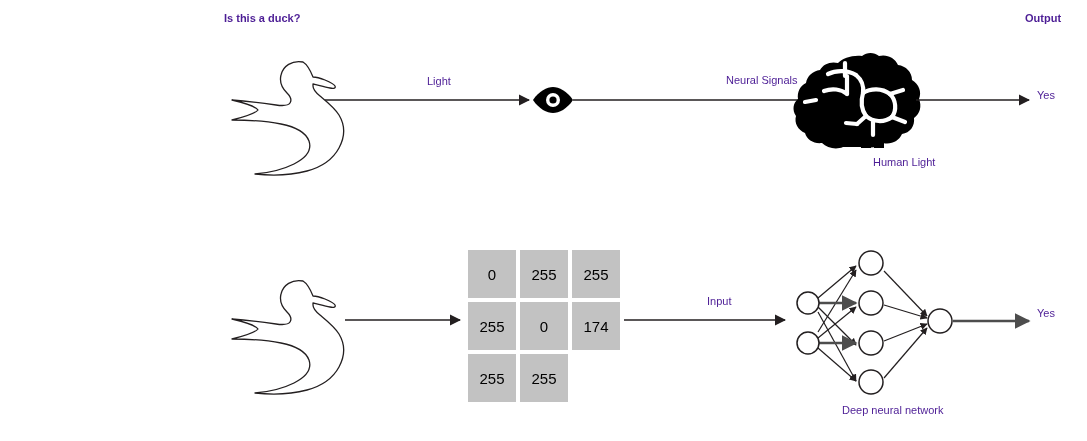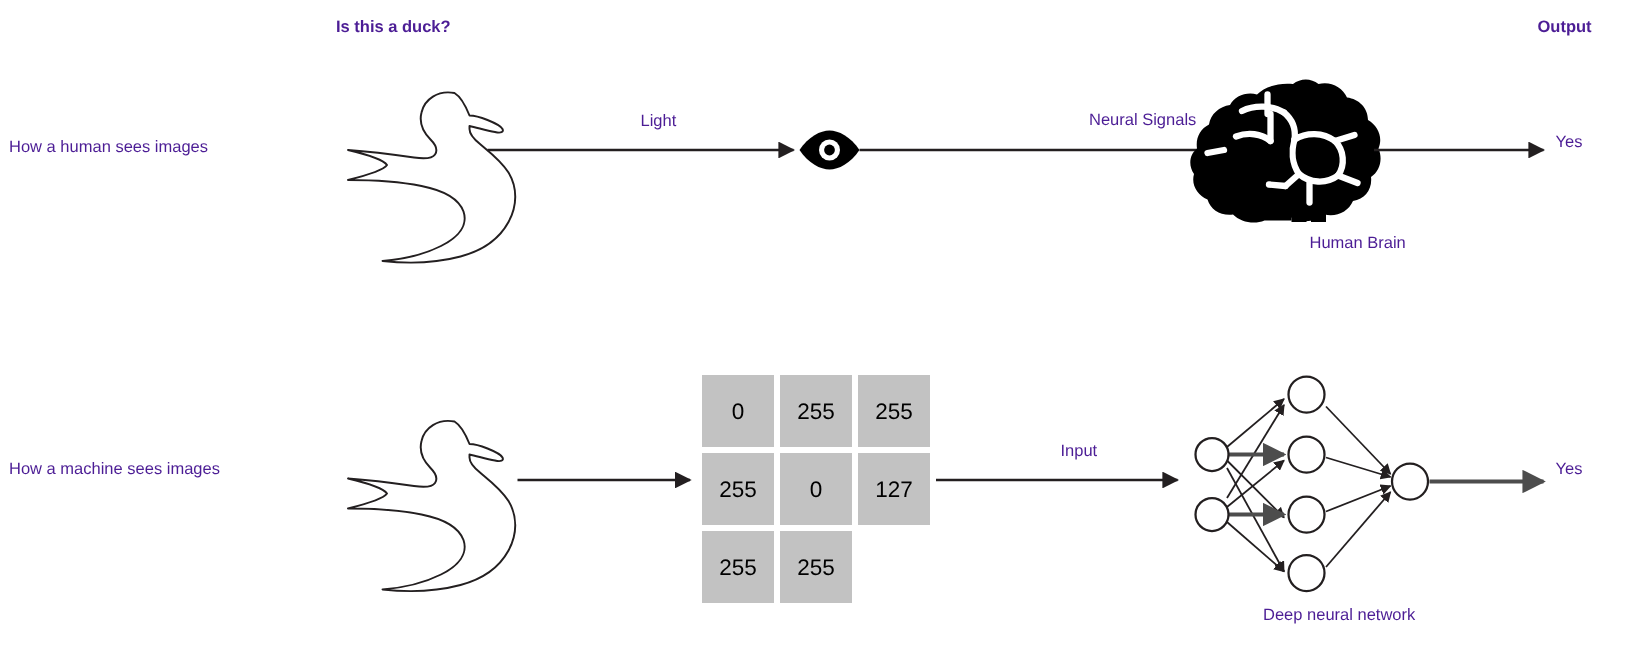--- a/index.html
+++ b/index.html
@@ -105,40 +105,38 @@
   }
 </style>
 </head>
 <body>
 
 <div id="stage">
 
   <div class="lbl bold" id="question-title">Is this a duck?</div>
   <div class="lbl bold" id="output-title">Output</div>
 
-  <div class="lbl" id="row-label-human">How a human sees images</div>
-  <div class="lbl" id="row-label-machine">How a machine sees images</div>
 
   <div class="lbl" id="light-label">Light</div>
   <div class="lbl" id="neural-sig-label">Neural Signals</div>
   <div class="lbl" id="input-label">Input</div>
 
   <div class="lbl" id="yes-human">Yes</div>
   <div class="lbl" id="yes-machine">Yes</div>
 
-  <div class="lbl" id="brain-caption">Human Brain</div>
+  <div class="lbl" id="brain-caption">Human Light</div>
   <div class="lbl" id="dnn-caption">Deep neural network</div>
 
   <div id="pixel-grid">
     <div class="px-cell">0</div>
     <div class="px-cell">255</div>
     <div class="px-cell">255</div>
     <div class="px-cell">255</div>
     <div class="px-cell">0</div>
-    <div class="px-cell">127</div>
+    <div class="px-cell">174</div>
     <div class="px-cell">255</div>
     <div class="px-cell">255</div>
   </div>
 
   <svg class="vec" viewBox="0 0 1087 441">
     <defs>
       <marker id="arrow" viewBox="0 0 10 10" refX="9" refY="5" markerWidth="7" markerHeight="7" orient="auto-start-reverse">
         <path d="M 0 0 L 10 5 L 0 10 z" fill="#231f20"></path>
       </marker>
       <marker id="arrowgray" viewBox="0 0 10 10" refX="9" refY="5" markerWidth="6" markerHeight="6" orient="auto-start-reverse">

